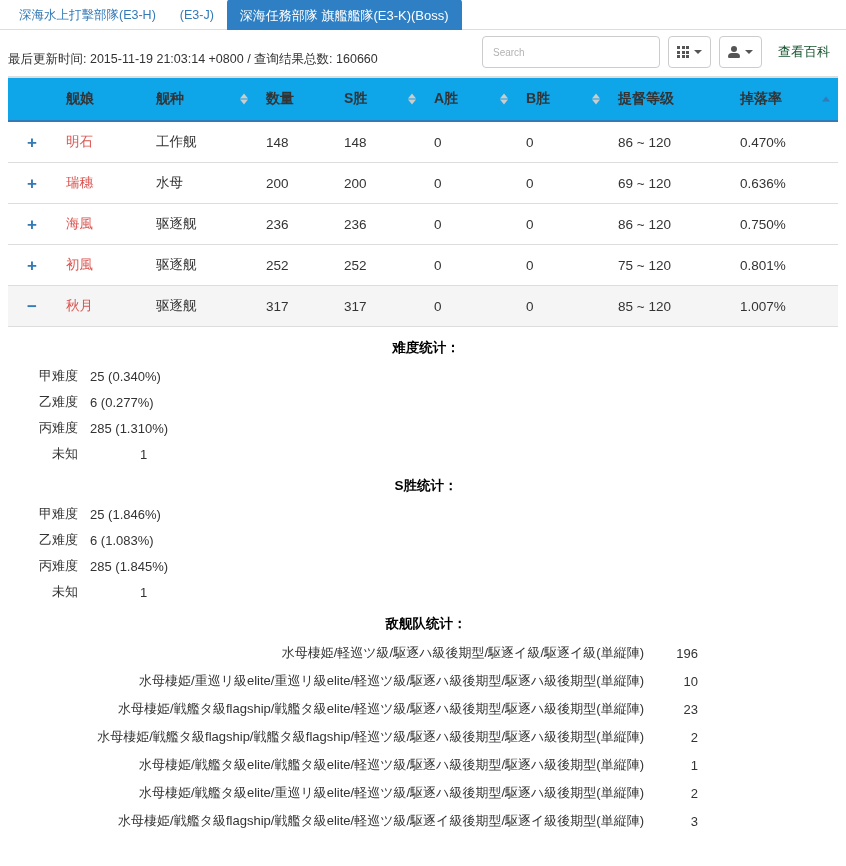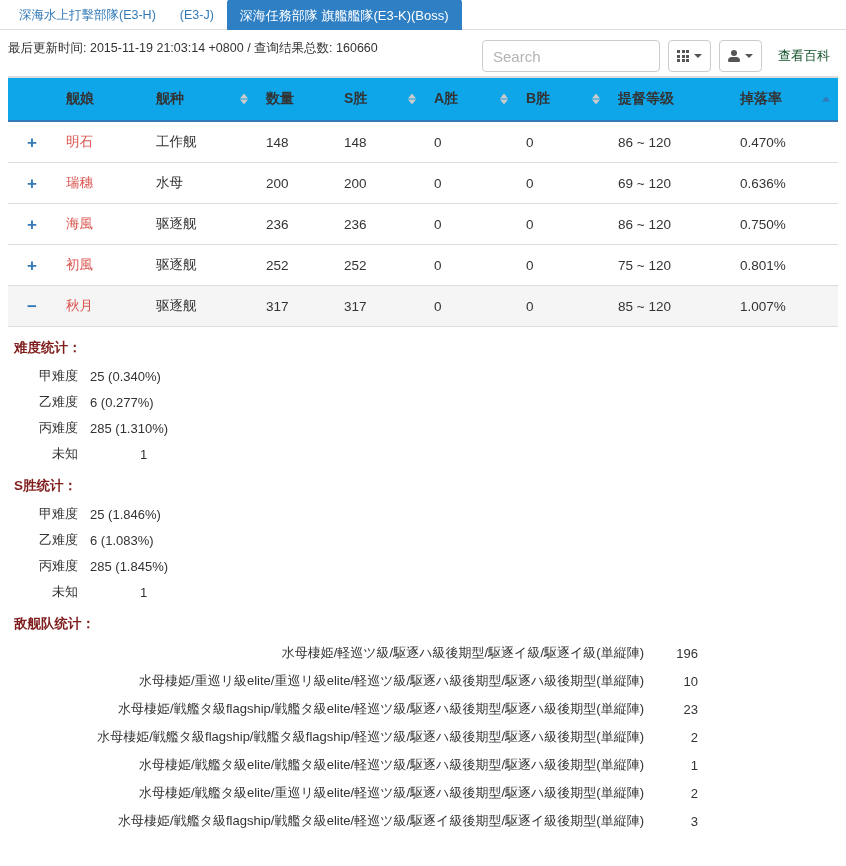--- a/index.html
+++ b/index.html
@@ -39,21 +39,21 @@
     background: #2f7fc4;
     color: #ffffff;
     border-color: #2f7fc4;
     padding: 8px 12px 7px 12px;
     font-size: 13px;
   }
 
   
   .infobar {
     display: flex;
-    align-items: flex-start;
+    align-items: flex-end;
     padding: 10px 8px 8px 8px;
     height: 46px;
     gap: 8px;
   }
   .updated {
     font-size: 12.5px;
     color: #333;
     white-space: nowrap;
   }
   .infobar-right {
@@ -61,21 +61,21 @@
     display: flex;
     align-items: center;
     gap: 8px;
   }
   .search-input {
     width: 178px;
     height: 32px;
     border: 1px solid #cccccc;
     border-radius: 4px;
     padding: 4px 10px;
-    font-size: 15px;
+    font-size: 10px;
     color: #555;
     background: #fff;
     outline: none;
   }
   .search-input::placeholder { color: #b3b3b3; }
   .btn {
     height: 32px;
     border: 1px solid #cccccc;
     background: #ffffff;
     border-radius: 4px;
@@ -183,22 +183,23 @@
     user-select: none;
     line-height: 1;
   }
   .shipname { color: #d9534f; cursor: pointer; }
 
   
   .stats { margin: 12px 8px 0 8px; }
   .stats-title {
     font-size: 13.5px;
     font-weight: bold;
-    color: #7f1d1d;
+    color: #000000;
     margin: 10px 0 6px 6px;
+    text-align: center;
   }
   table.stat-tbl {
     border-collapse: collapse;
     margin-left: 6px;
   }
   table.stat-tbl td {
     font-size: 13px;
     padding: 4px 6px;
     white-space: nowrap;
   }

